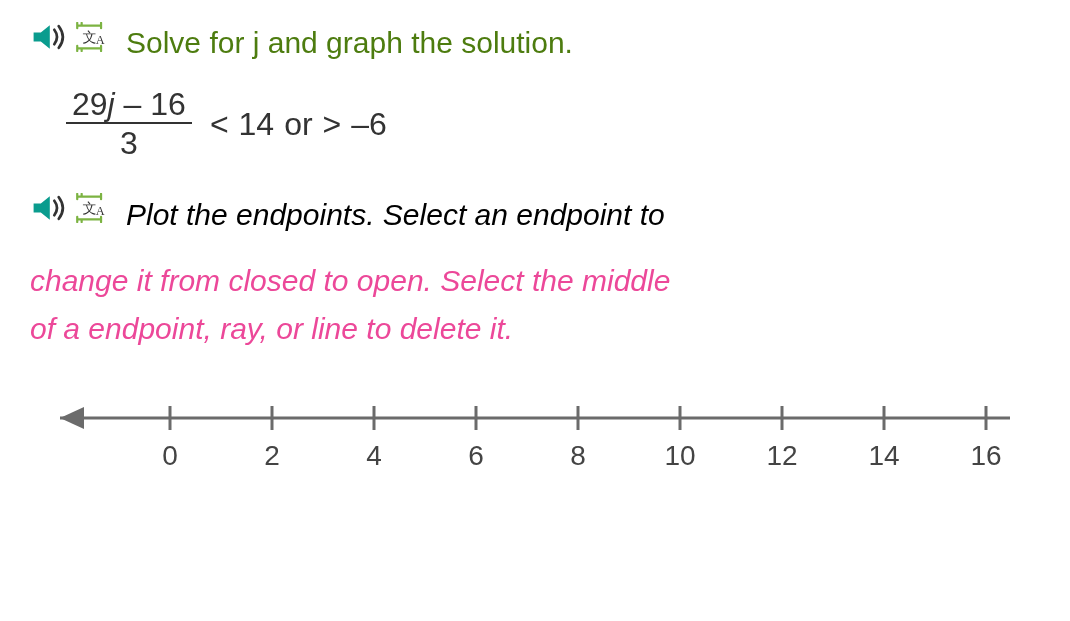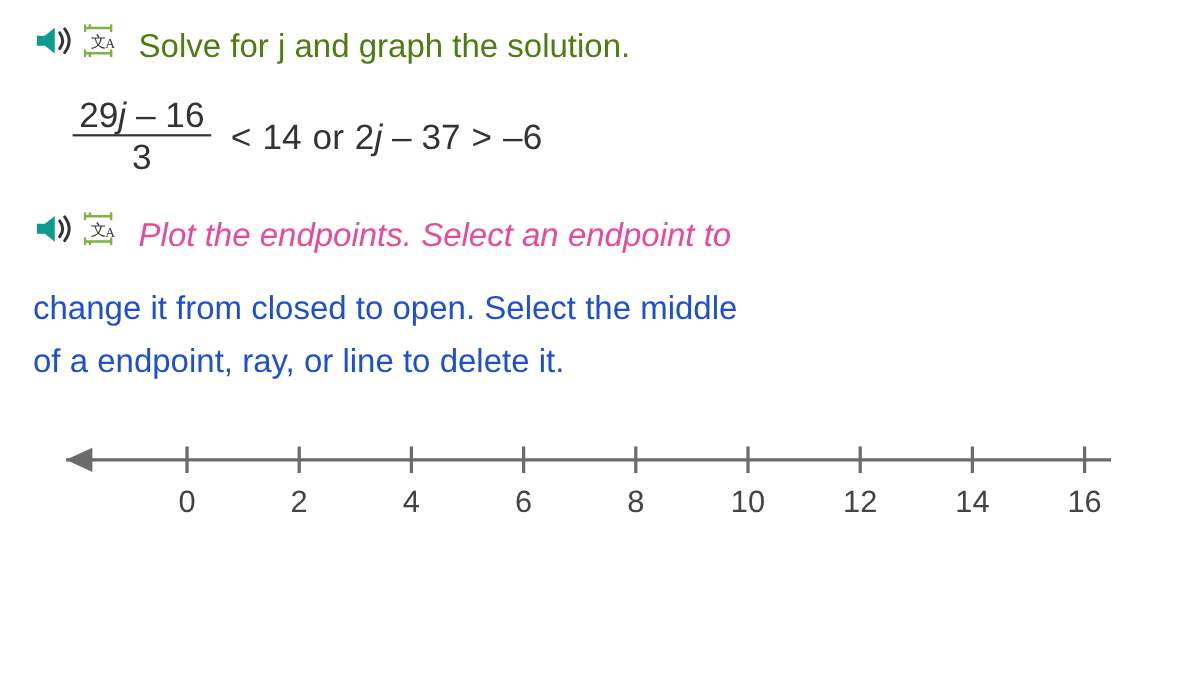--- a/index.html
+++ b/index.html
@@ -36,21 +36,21 @@
     color: #7cb342;
   }
   .question-text {
     font-size: 30px;
     line-height: 1.5;
     color: #4d7c0f;
   }
   .instruction-text {
     font-size: 30px;
     line-height: 1.6;
-    color: #ec4899;
+    color: #000000;
     font-style: italic;
   }
   .math-block {
     font-size: 32px;
     color: #333;
     margin: 22px 0 30px 36px;
     display: flex;
     align-items: center;
     gap: 10px;
   }
@@ -69,21 +69,22 @@
     padding-top: 2px;
   }
   .italic-var { font-style: italic; }
   .instruction-block {
     display: block;
     margin-top: 10px;
   }
   .instruction-continue {
     font-size: 30px;
     line-height: 1.6;
-    color: #1d4ed8;
+    color: #ec4899;
+    font-style: italic;
     margin-left: 0;
     margin-top: 0;
   }
   .numberline-container {
     margin-top: 40px;
     width: 990px;
     height: 90px;
     position: relative;
     margin-left: 10px;
   }
@@ -129,21 +130,20 @@
 </div>
 
 <div class="math-block">
   <span class="fraction">
     <span class="num"><span>29</span><span class="italic-var">j</span><span> – 16</span></span>
     <span class="den">3</span>
   </span>
   <span>&lt;</span>
   <span>14</span>
   <span>or</span>
-  <span><span>2</span><span class="italic-var">j</span><span> – 37</span></span>
   <span>&gt;</span>
   <span>–6</span>
 </div>
 
 <div class="row instruction-block" style="display:flex;">
   <div class="icons">
     <span>
       <svg class="speaker-icon" viewBox="0 0 40 32">
         <path d="M4 11 L12 11 L22 3 L22 29 L12 21 L4 21 Z" fill="currentColor"></path>
         <path d="M27 8 Q33 16 27 24" stroke="#333" stroke-width="3" fill="none" stroke-linecap="round"></path>

